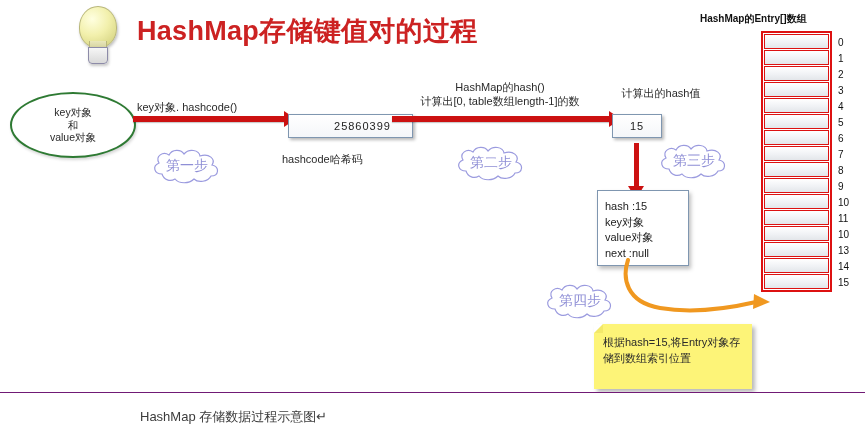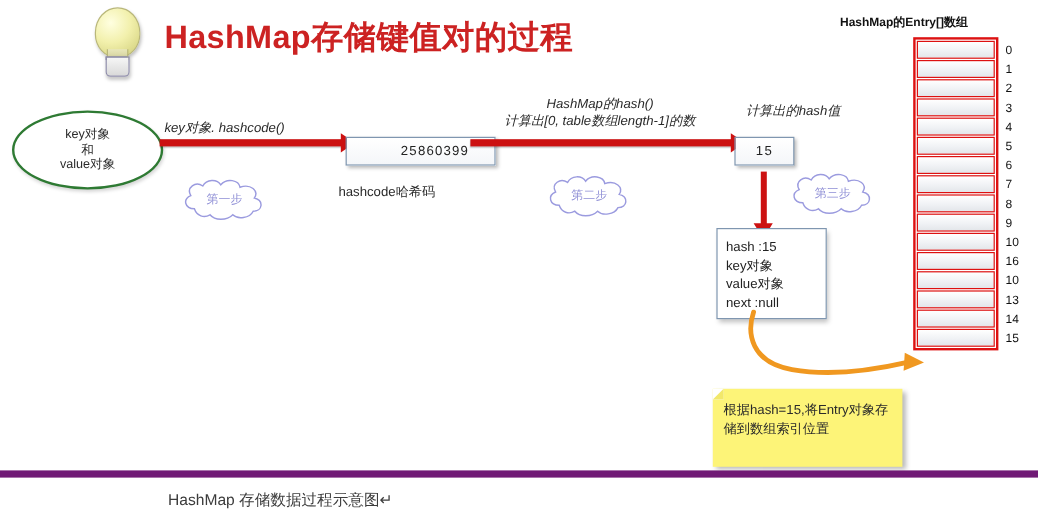--- a/index.html
+++ b/index.html
@@ -17,21 +17,21 @@
     height: 442px;
     overflow: hidden;
     background: #ffffff;
   }
   .diagram {
     position: absolute;
     left: 0; top: 0;
     width: 865px;
     height: 392px;
     background: #ffffff;
-    border-bottom: 6px solid #701a75;
+    border-bottom: 1px solid #701a75;
     overflow: hidden;
   }
 
   
   .bulb {
     position: absolute;
     left: 76px; top: 6px;
     width: 42px; height: 60px;
   }
   .bulb .glass {
@@ -133,21 +133,20 @@
   }
 
   
   .arrow-label {
     position: absolute;
     font-size: 11px;
     color: #2a2a2a;
     white-space: nowrap;
     text-align: center;
     line-height: 1.3;
-    font-style: italic;
   }
   #label-hashcode { left: 137px; top: 100px; }
   #label-hashfn   { left: 394px; top: 80px; width: 212px; }
   #label-hashval  { left: 608px; top: 86px; width: 106px; }
 
   
   .value-box {
     position: absolute;
     background: linear-gradient(180deg,#ffffff,#f4f6f9);
     border: 1px solid #7f96b0;
@@ -192,21 +191,21 @@
   .cloud {
     position: absolute;
     width: 78px; height: 40px;
     display: flex;
     align-items: center;
     justify-content: center;
   }
   .cloud svg { position: absolute; left: 0; top: 0; }
   .cloud span {
     position: relative;
-    font-size: 10px;
+    font-size: 14px;
     color: #8f8fd6;
     white-space: nowrap;
     z-index: 2;
   }
   #cloud1 { left: 148px; top: 146px; }
   #cloud2 { left: 452px; top: 143px; }
   #cloud3 { left: 655px; top: 141px; }
   #cloud4 { left: 541px; top: 281px; }
 
   
@@ -344,20 +343,26 @@
       <span>第二步</span>
     </div>
 
     <div class="cloud" id="cloud3">
       <svg width="78" height="40" viewBox="0 0 78 40">
         <path d="M14,28 C6,28 4,20 11,17 C7,10 15,5 21,9 C24,3 33,3 36,8 C41,2 51,4 52,10 C61,7 68,13 64,19 C72,21 71,30 63,30 C60,36 50,37 46,33 C41,38 31,38 27,33 C22,36 16,34 14,28 Z" fill="#ffffff" stroke="#9b9bdf" stroke-width="1.2"></path>
       </svg>
       <span>第三步</span>
     </div>
 
+    <div class="cloud" id="cloud4">
+      <svg width="78" height="40" viewBox="0 0 78 40">
+        <path d="M14,28 C6,28 4,20 11,17 C7,10 15,5 21,9 C24,3 33,3 36,8 C41,2 51,4 52,10 C61,7 68,13 64,19 C72,21 71,30 63,30 C60,36 50,37 46,33 C41,38 31,38 27,33 C22,36 16,34 14,28 Z" fill="#ffffff" stroke="#9b9bdf" stroke-width="1.2"></path>
+      </svg>
+      <span>第四步</span>
+    </div>
 
     <div class="orange-arrow">
       <svg width="160" height="62" viewBox="0 0 160 62">
         <path d="M8,2 C2,20 6,44 40,50 C75,56 110,50 136,44" fill="none" stroke="#f09820" stroke-width="4" stroke-linecap="round"></path>
         <polygon points="134,36 150,44 133,51" fill="#f09820"></polygon>
       </svg>
     </div>
 
     <div class="sticky">
       <div class="fold"></div>
@@ -393,21 +398,21 @@
         <div class="array-cell">
           <span class="array-index">8</span>
         </div>
         <div class="array-cell">
           <span class="array-index">9</span>
         </div>
         <div class="array-cell">
           <span class="array-index">10</span>
         </div>
         <div class="array-cell">
-          <span class="array-index">16</span>
+          <span class="array-index">11</span>
         </div>
         <div class="array-cell">
           <span class="array-index">10</span>
         </div>
         <div class="array-cell">
           <span class="array-index">13</span>
         </div>
         <div class="array-cell">
           <span class="array-index">14</span>
         </div>

